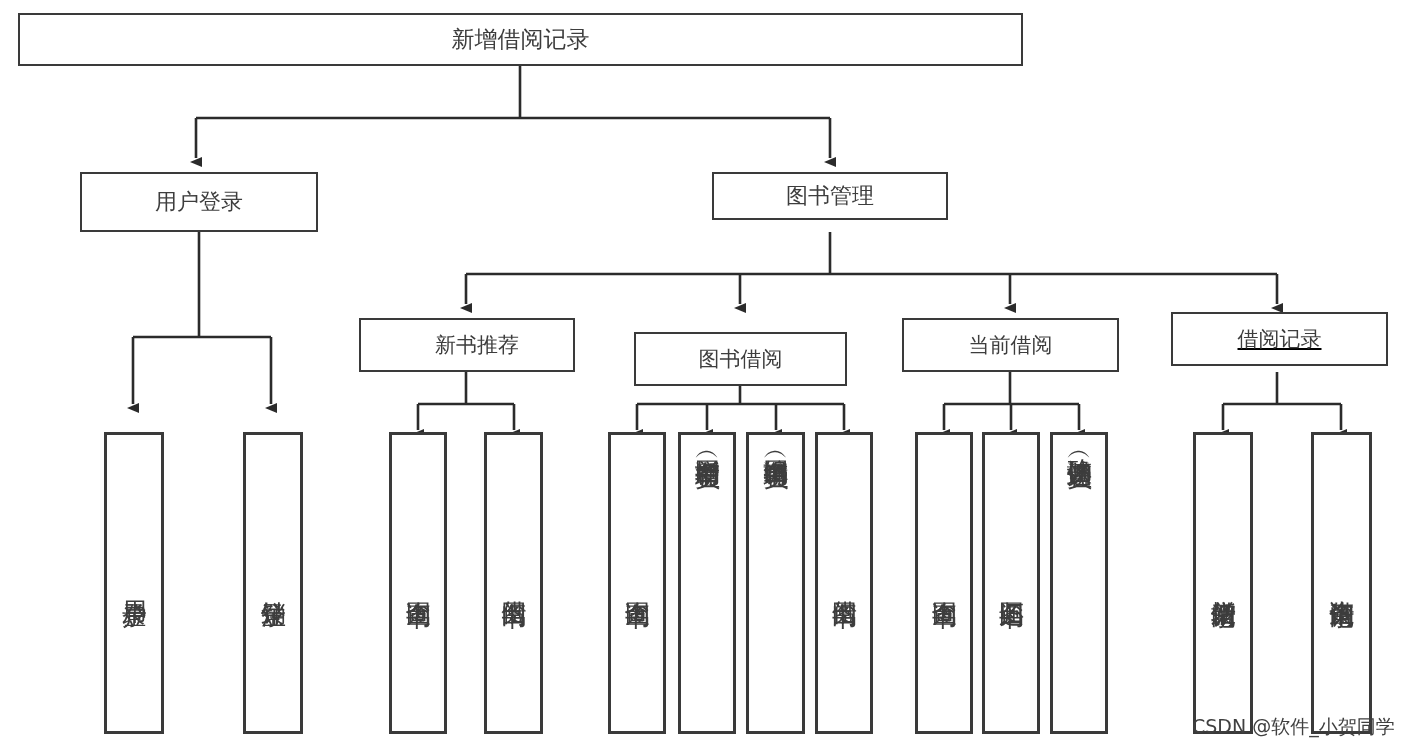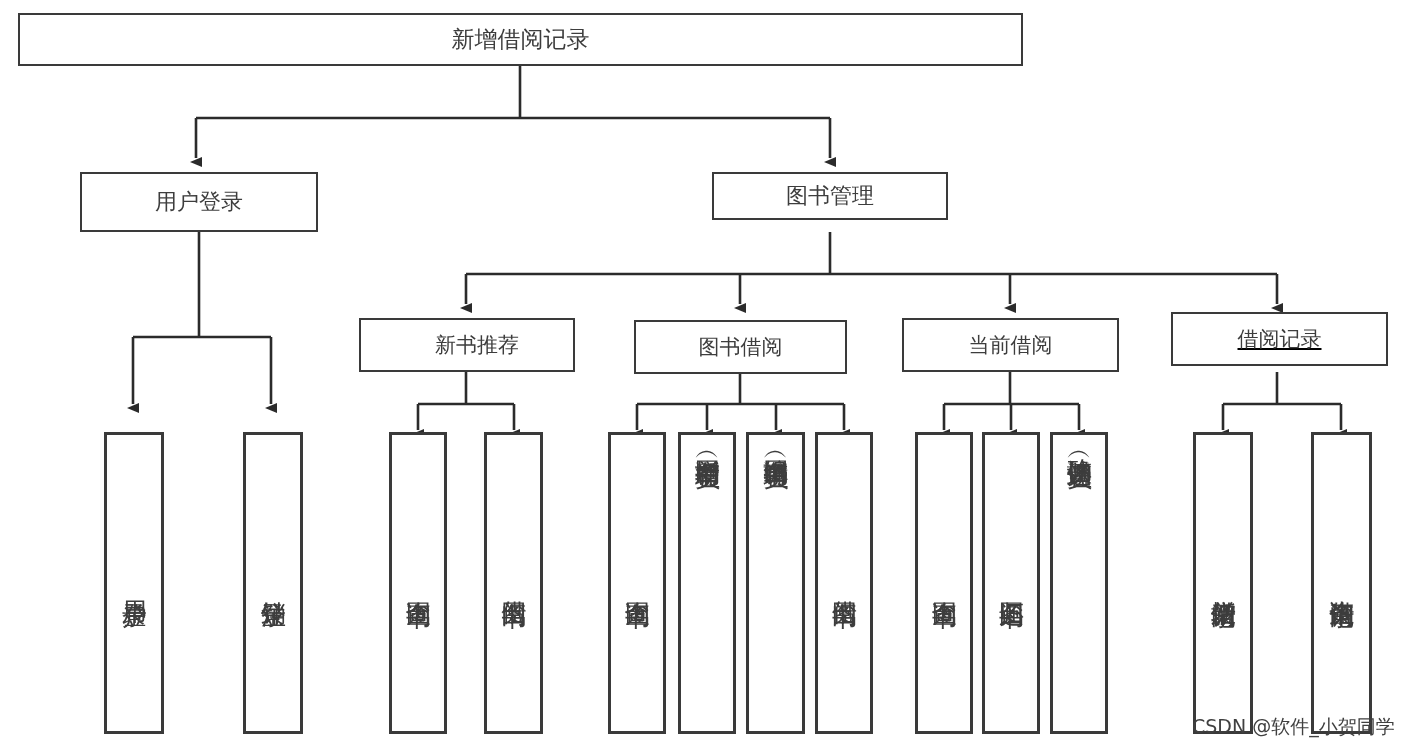--- a/index.html
+++ b/index.html
@@ -148,21 +148,21 @@
   <div class="node level2" style="left:80px; top:172px; width:238px; height:60px;">
     <span class="node-label">用户登录</span>
   </div>
   <div class="node level2" style="left:712px; top:172px; width:236px; height:48px;">
     <span class="node-label">图书管理</span>
   </div>
 
   <div class="node level3" style="left:359px; top:318px; width:216px; height:54px;padding-left:20px;">
     <span class="node-label">新书推荐</span>
   </div>
-  <div class="node level3" style="left:634px; top:320px; width:213px; height:54px;">
+  <div class="node level3" style="left:634px; top:332px; width:213px; height:54px;">
     <span class="node-label">图书借阅</span>
   </div>
   <div class="node level3" style="left:902px; top:318px; width:217px; height:54px;">
     <span class="node-label">当前借阅</span>
   </div>
   <div class="node level3" style="left:1171px; top:312px; width:217px; height:54px;text-decoration:underline;">
     <span class="node-label">借阅记录</span>
   </div>
 
   <div class="node leaf center-v" style="left:104px; top:432px; width:60px; height:302px;">

